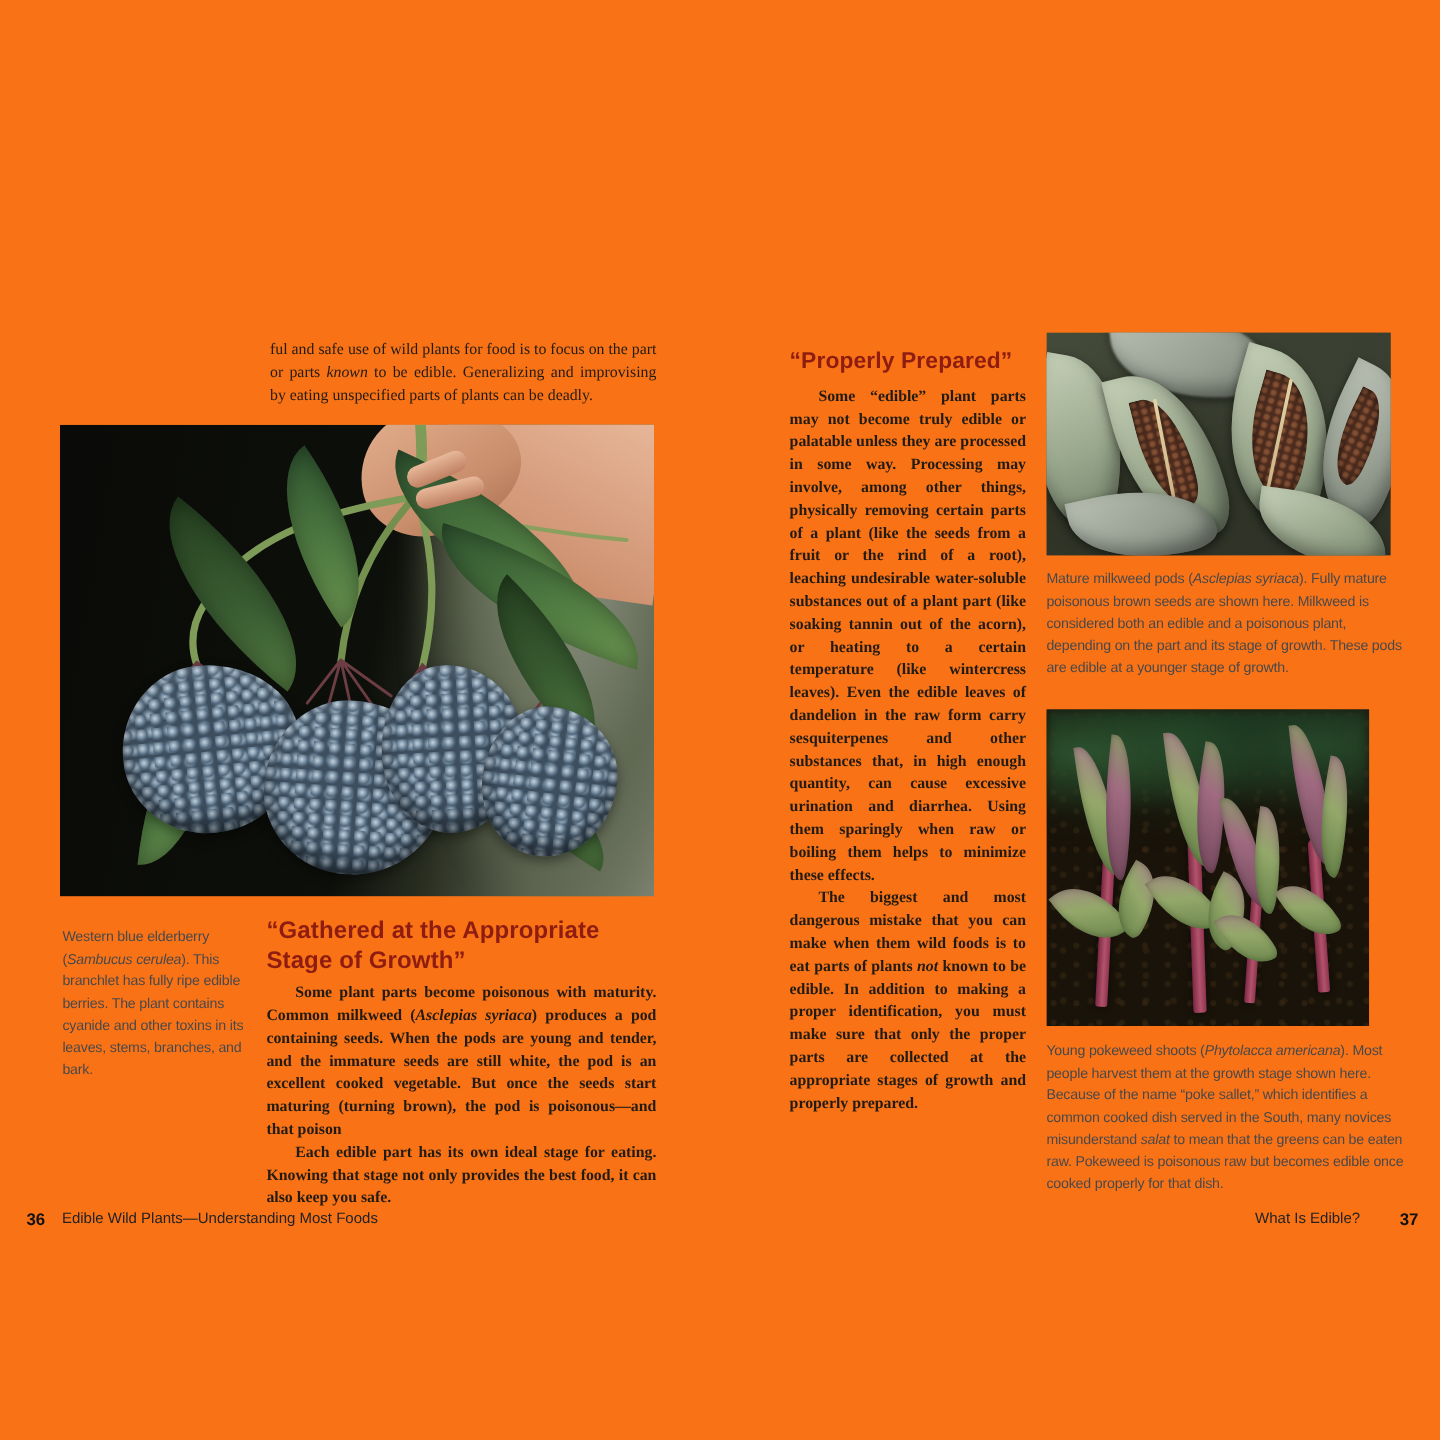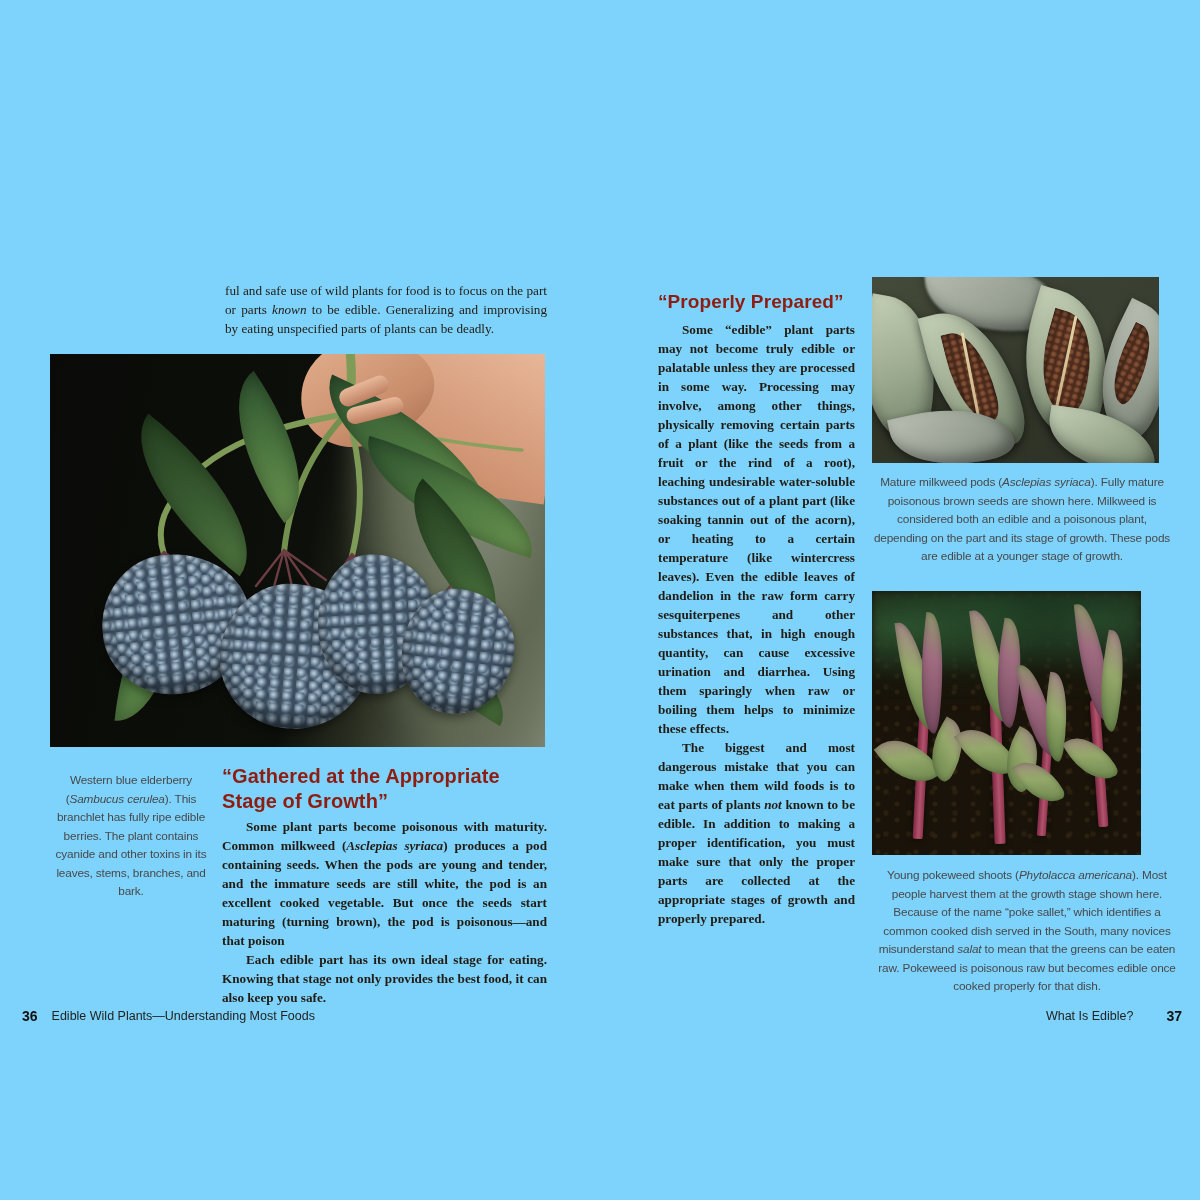--- a/index.html
+++ b/index.html
@@ -1,31 +1,31 @@
 <!DOCTYPE html>
 <html lang="en" style="--color-heading: #8e1c10;"><head>
 <meta charset="utf-8">
 <style>
   :root { --color-heading:#8e1c10; }
   * { margin:0; padding:0; box-sizing:border-box; }
   body { width:1200px; height:1200px; background:#ffffff; position:relative;
          font-family:"Liberation Sans", sans-serif; }
-  .spread { position:absolute; inset:0; background:#7dd3fc; overflow:hidden; }
+  .spread { position:absolute; inset:0; background:#f97316; overflow:hidden; }
 
   
   .body-text { font-family:"Liberation Serif","DejaVu Serif",serif; font-size:13.2px;
                line-height:19px; color:#221b14; text-align:justify; }
   .body-text p { margin:0; }
   .indent { text-indent:24px;font-weight:bold; }
   .hyph { hyphens:auto; -webkit-hyphens:auto; }
   h2.sec { font-family:"Liberation Sans","DejaVu Sans",sans-serif; font-weight:bold;
            color:var(--color-heading); font-size:20px; line-height:25px; letter-spacing:.1px; }
   .caption { font-family:"Liberation Sans","DejaVu Sans",sans-serif; font-size:11.8px;
-             line-height:18.5px; color:#48484b; letter-spacing:-0.15px;text-align:center; }
-  .footer { position:absolute; top:1008px; display:flex; gap:14px; align-items:center;
+             line-height:18.5px; color:#48484b; letter-spacing:-0.15px; }
+  .footer { position:absolute; top:1008px; display:flex; gap:14px; align-items:flex-start;
             font-size:12.5px; color:#222; }
   .footer .pagenum { font-weight:bold; font-size:14px; color:#111; }
 
   
   .photo { position:absolute; overflow:hidden; }
 
   
   .eb-base { position:absolute; inset:0; background:linear-gradient(100deg,#0a0b08 0%,#0d0f0a 52%,#2a2f22 66%,#5c6350 82%,#7d8471 100%); }
   .eb-bgblur { position:absolute; right:-20px; top:-20px; width:220px; height:440px;
                background:radial-gradient(ellipse at 60% 30%, #8d9383 0%, #5f6852 45%, rgba(20,24,14,0) 75%);

